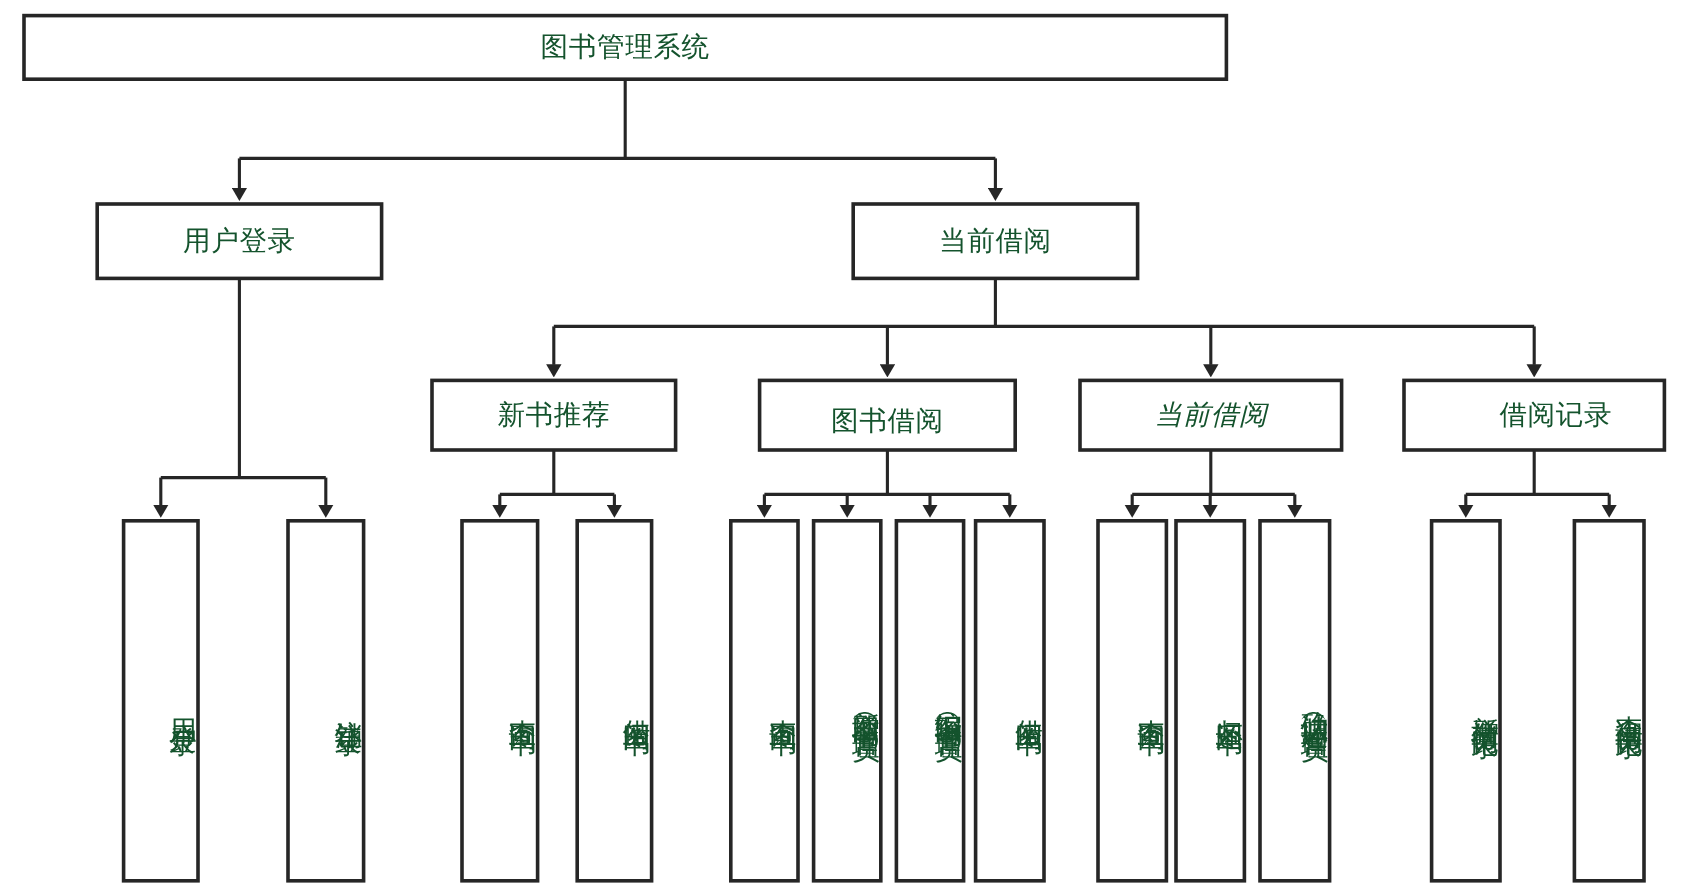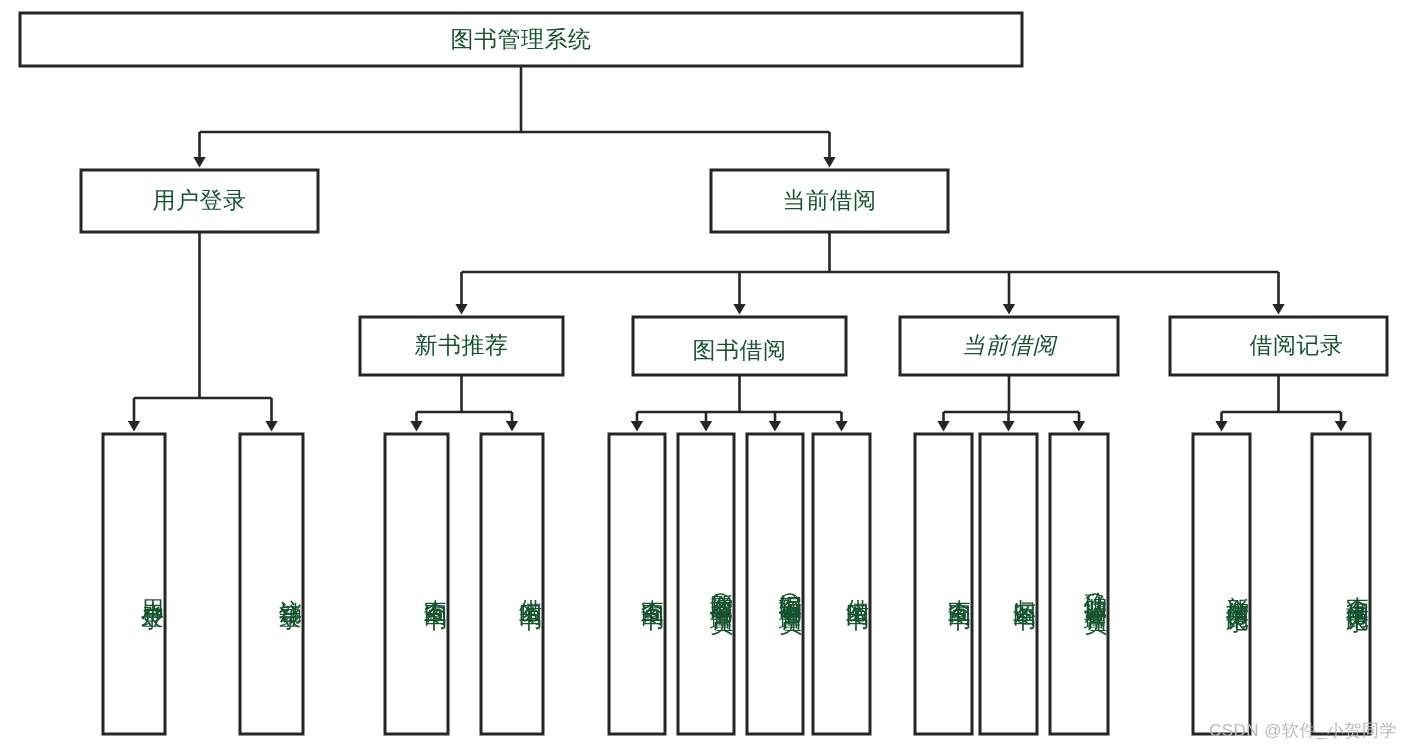--- a/index.html
+++ b/index.html
@@ -163,21 +163,20 @@
       <div class="node-label vertical" style="left: 678px; top: 434px; width: 56px; height: 300px;">新增图书（管理员）</div>
       <div class="node-label vertical" style="left: 747px; top: 434px; width: 56px; height: 300px;">编辑图书（管理员）</div>
       <div class="node-label vertical" style="left: 813px; top: 434px; width: 57px; height: 300px;">借阅图书</div>
       <div class="node-label vertical" style="left: 915px; top: 434px; width: 57px; height: 300px;">查询图书</div>
       <div class="node-label vertical" style="left: 980px; top: 434px; width: 57px; height: 300px;">归还图书</div>
       <div class="node-label vertical" style="left: 1050px; top: 434px; width: 58px; height: 300px;">确认归还（管理员）</div>
       <div class="node-label vertical" style="left: 1193px; top: 434px; width: 57px; height: 300px;">新增借阅记录</div>
       <div class="node-label vertical" style="left: 1312px; top: 434px; width: 58px; height: 300px;">查询借阅记录</div>
     </div>
 
-  <div id="watermark">CSDN @软件_小贺同学</div>
 <div class="hit" style="left: 20px; top: 13px; width: 1002px; height: 53px;"></div>
     <div class="hit" style="left: 81px; top: 170px; width: 237px; height: 62px;"></div>
     <div class="hit" style="left: 711px; top: 170px; width: 237px; height: 62px;"></div>
     <div class="hit" style="left: 360px; top: 317px; width: 203px; height: 58px;"></div>
     <div class="hit" style="left: 633px; top: 317px; width: 213px; height: 58px;"></div>
     <div class="hit" style="left: 900px; top: 317px; width: 218px; height: 58px;"></div>
     <div class="hit" style="left: 1170px; top: 317px; width: 217px; height: 58px;"></div>
     <div class="hit" style="left: 103px; top: 434px; width: 62px; height: 300px;"></div>
     <div class="hit" style="left: 240px; top: 434px; width: 63px; height: 300px;"></div>
     <div class="hit" style="left: 385px; top: 434px; width: 63px; height: 300px;"></div>

